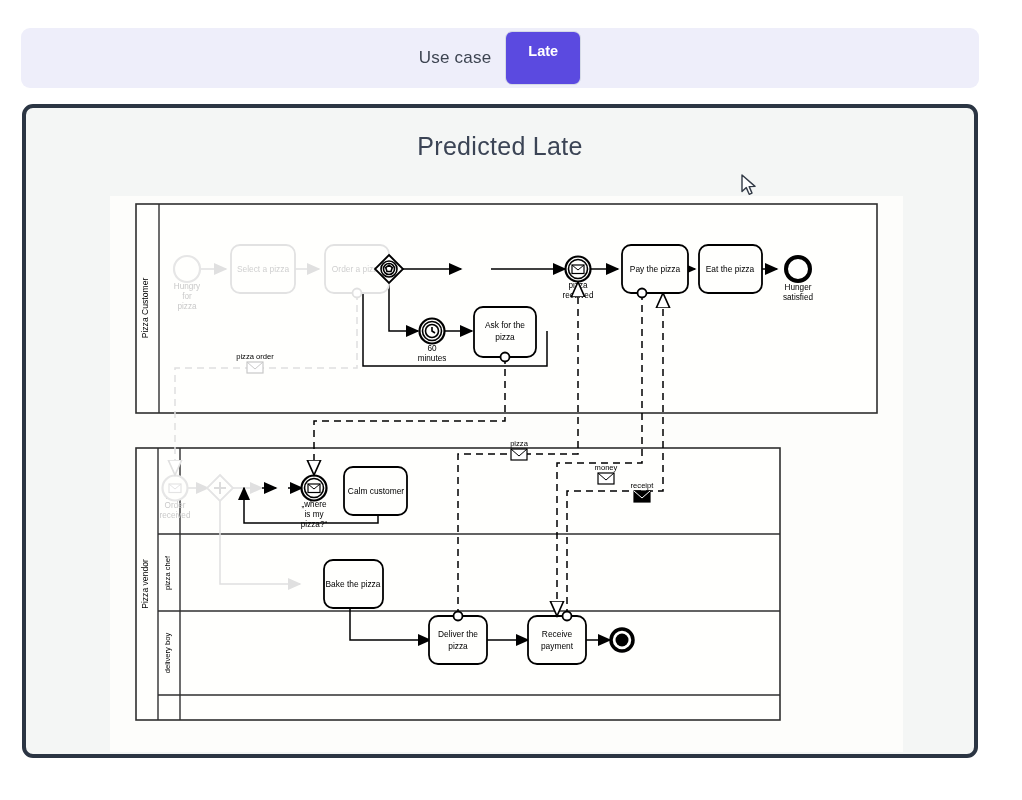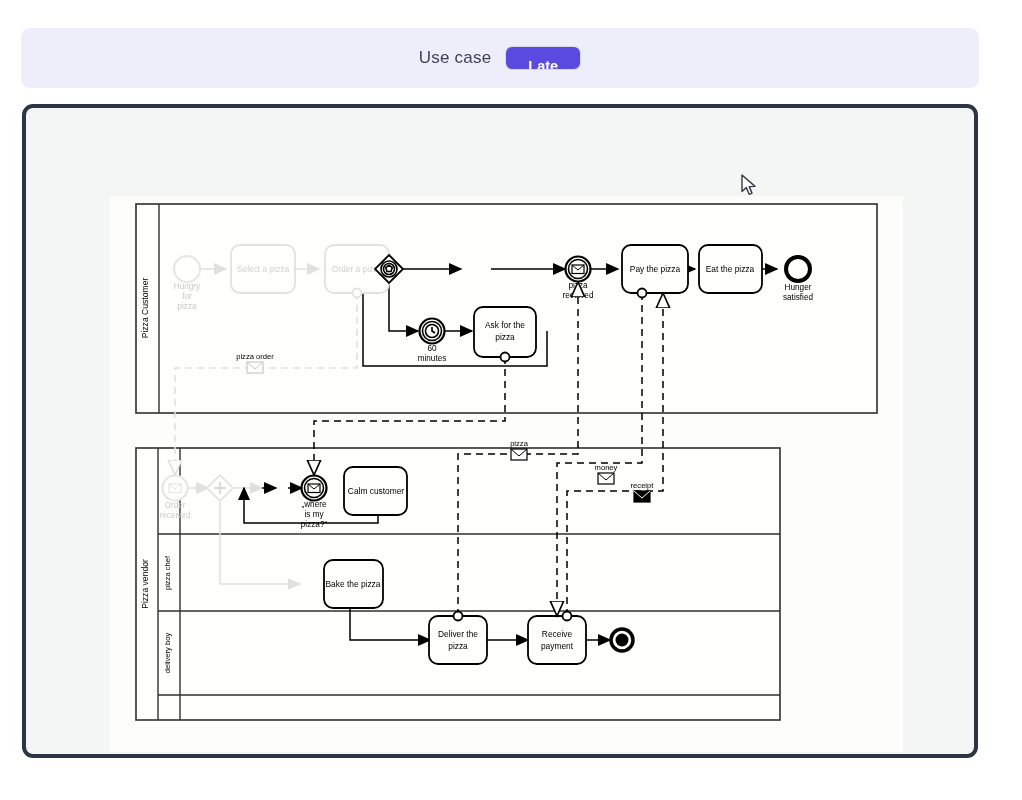--- a/index.html
+++ b/index.html
@@ -16,21 +16,21 @@
     display:flex;align-items:center;justify-content:center;
   }
   .toolbar-label{
     font-size:17px;color:#3d4451;margin-right:14px;letter-spacing:.2px;
   }
   .seg{
     display:flex;border:1px solid #d5dae6;border-radius:7px;overflow:hidden;
     background:#f5f7fb;
   }
   .seg-btn{
-    padding:0 22px;height:22px;line-height:38px;
+    padding:0 22px;height:52px;line-height:38px;
     font-size:14.5px;font-weight:bold;color:#3d4451;
     background:#f5f7fb;cursor:pointer;user-select:none;
   }
   .seg-btn.active{background:#5b4ae0;color:#ffffff;}
   .seg-btn + .seg-btn{border-left:1px solid #dfe4ef;}
 
   
   .card{
     position:absolute;left:22px;top:104px;width:956px;height:654px;
     background:#f4f6f5;border:4px solid #2b3543;border-radius:11px;
@@ -78,20 +78,21 @@
 <body>
 
 <div class="toolbar">
   <span class="toolbar-label">Use case</span>
   <div class="seg">
     <div class="seg-btn active">Late</div>
   </div>
 </div>
 
 <div class="card">
+  <div class="page-title">Predicted Late</div>
 
   <div class="canvas">
     <svg class="bpmn" width="793" height="556" viewBox="0 0 793 556">
       <defs>
         <marker id="arr" markerWidth="9" markerHeight="9" refX="8" refY="4" orient="auto">
           <path d="M0,0 L9,4 L0,8 z" fill="#000"></path>
         </marker>
         <marker id="arrdim" markerWidth="9" markerHeight="9" refX="8" refY="4" orient="auto">
           <path d="M0,0 L9,4 L0,8 z" fill="#e0e0e0"></path>
         </marker>

